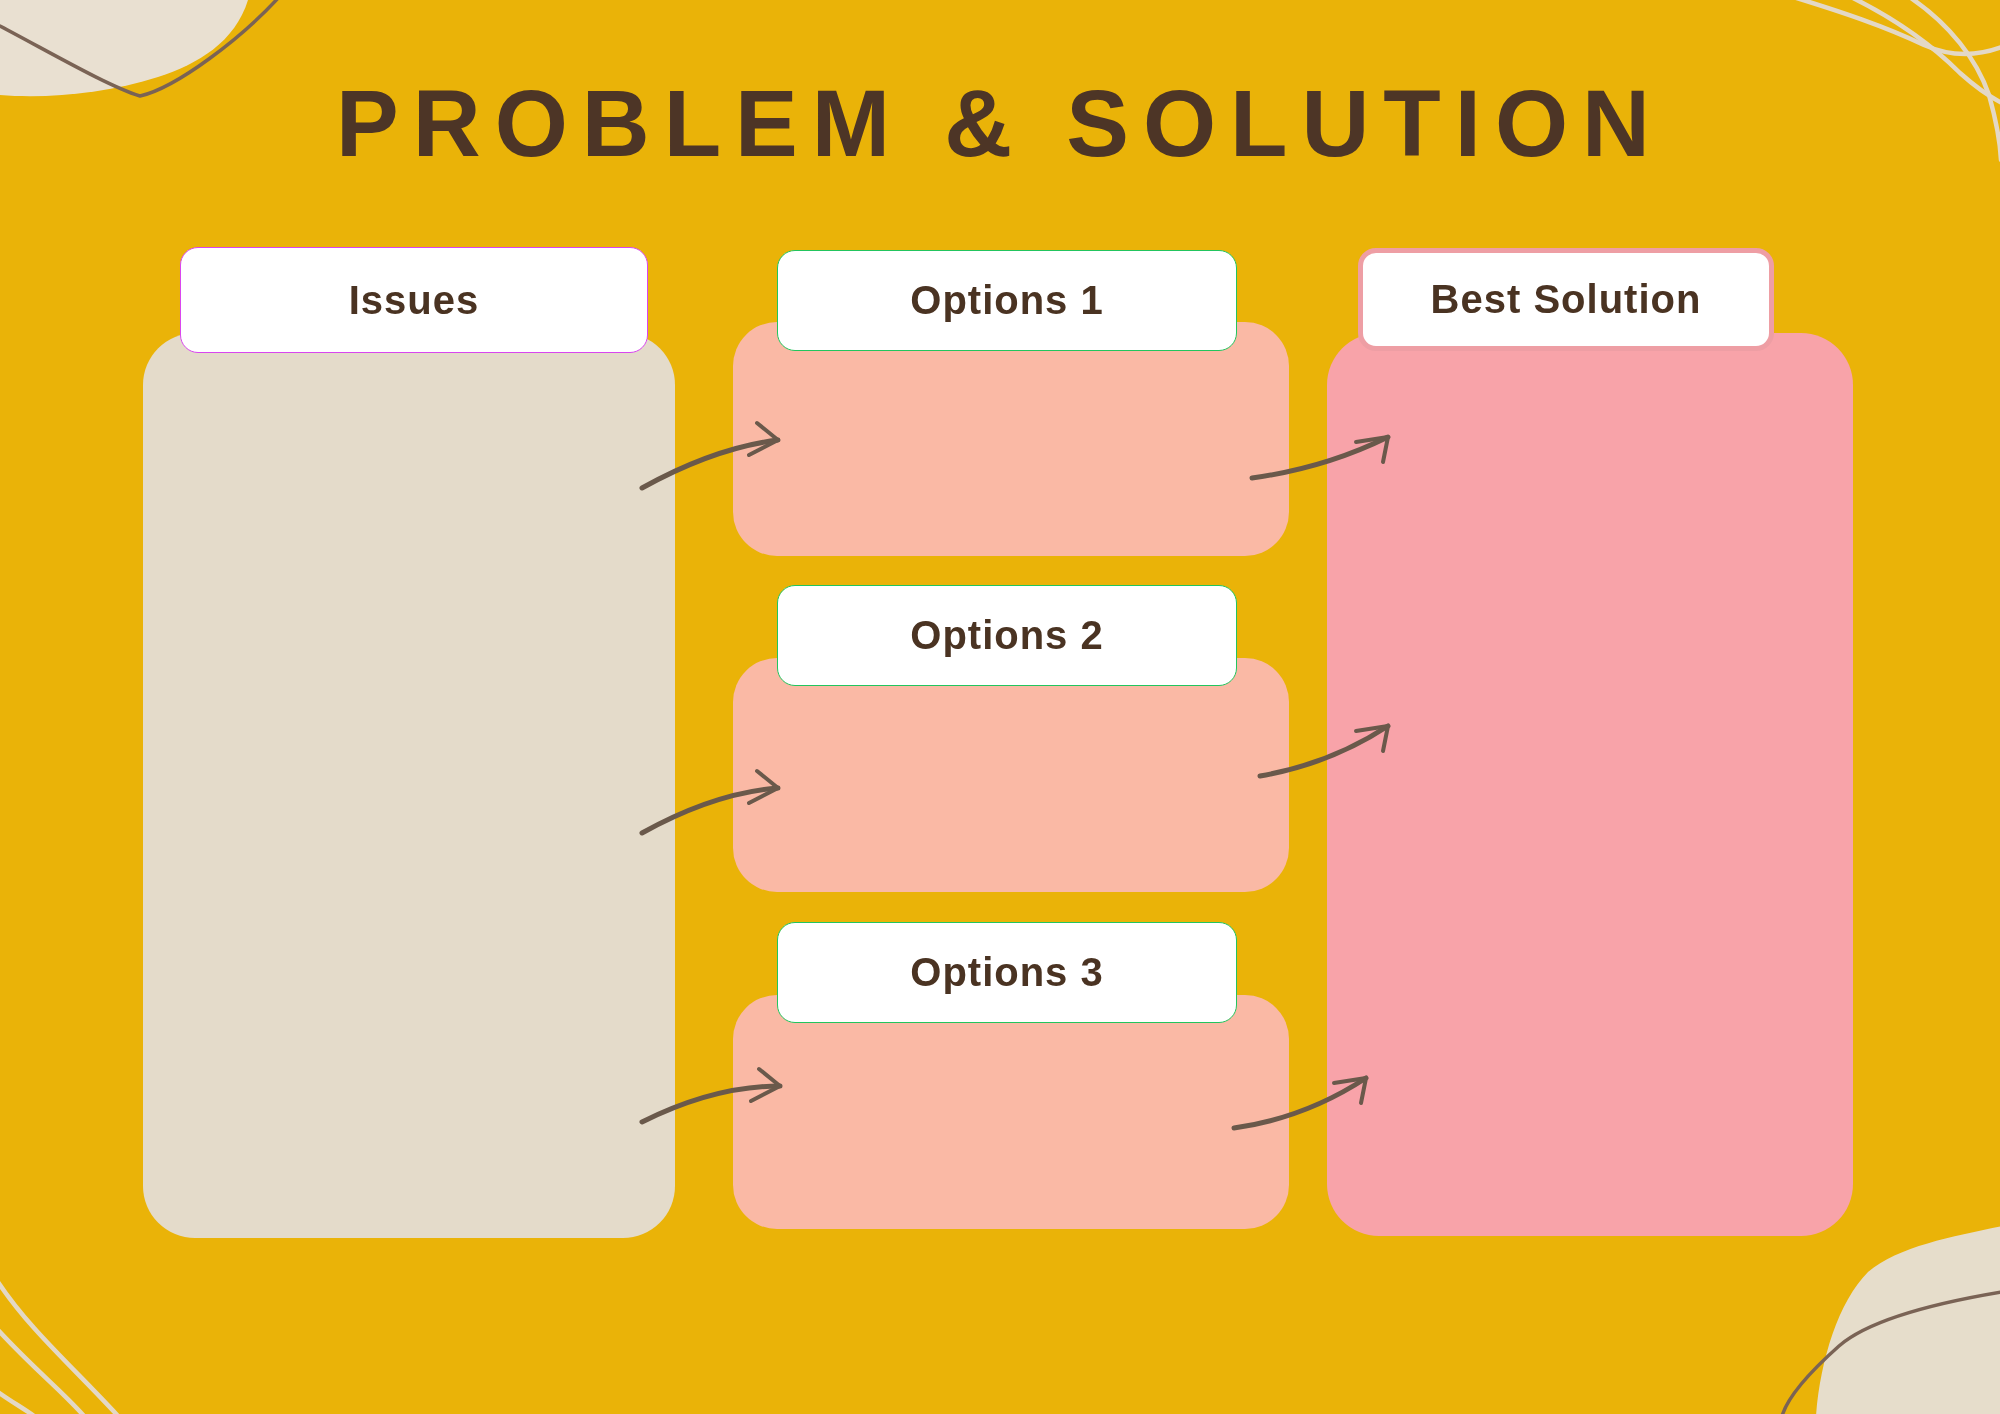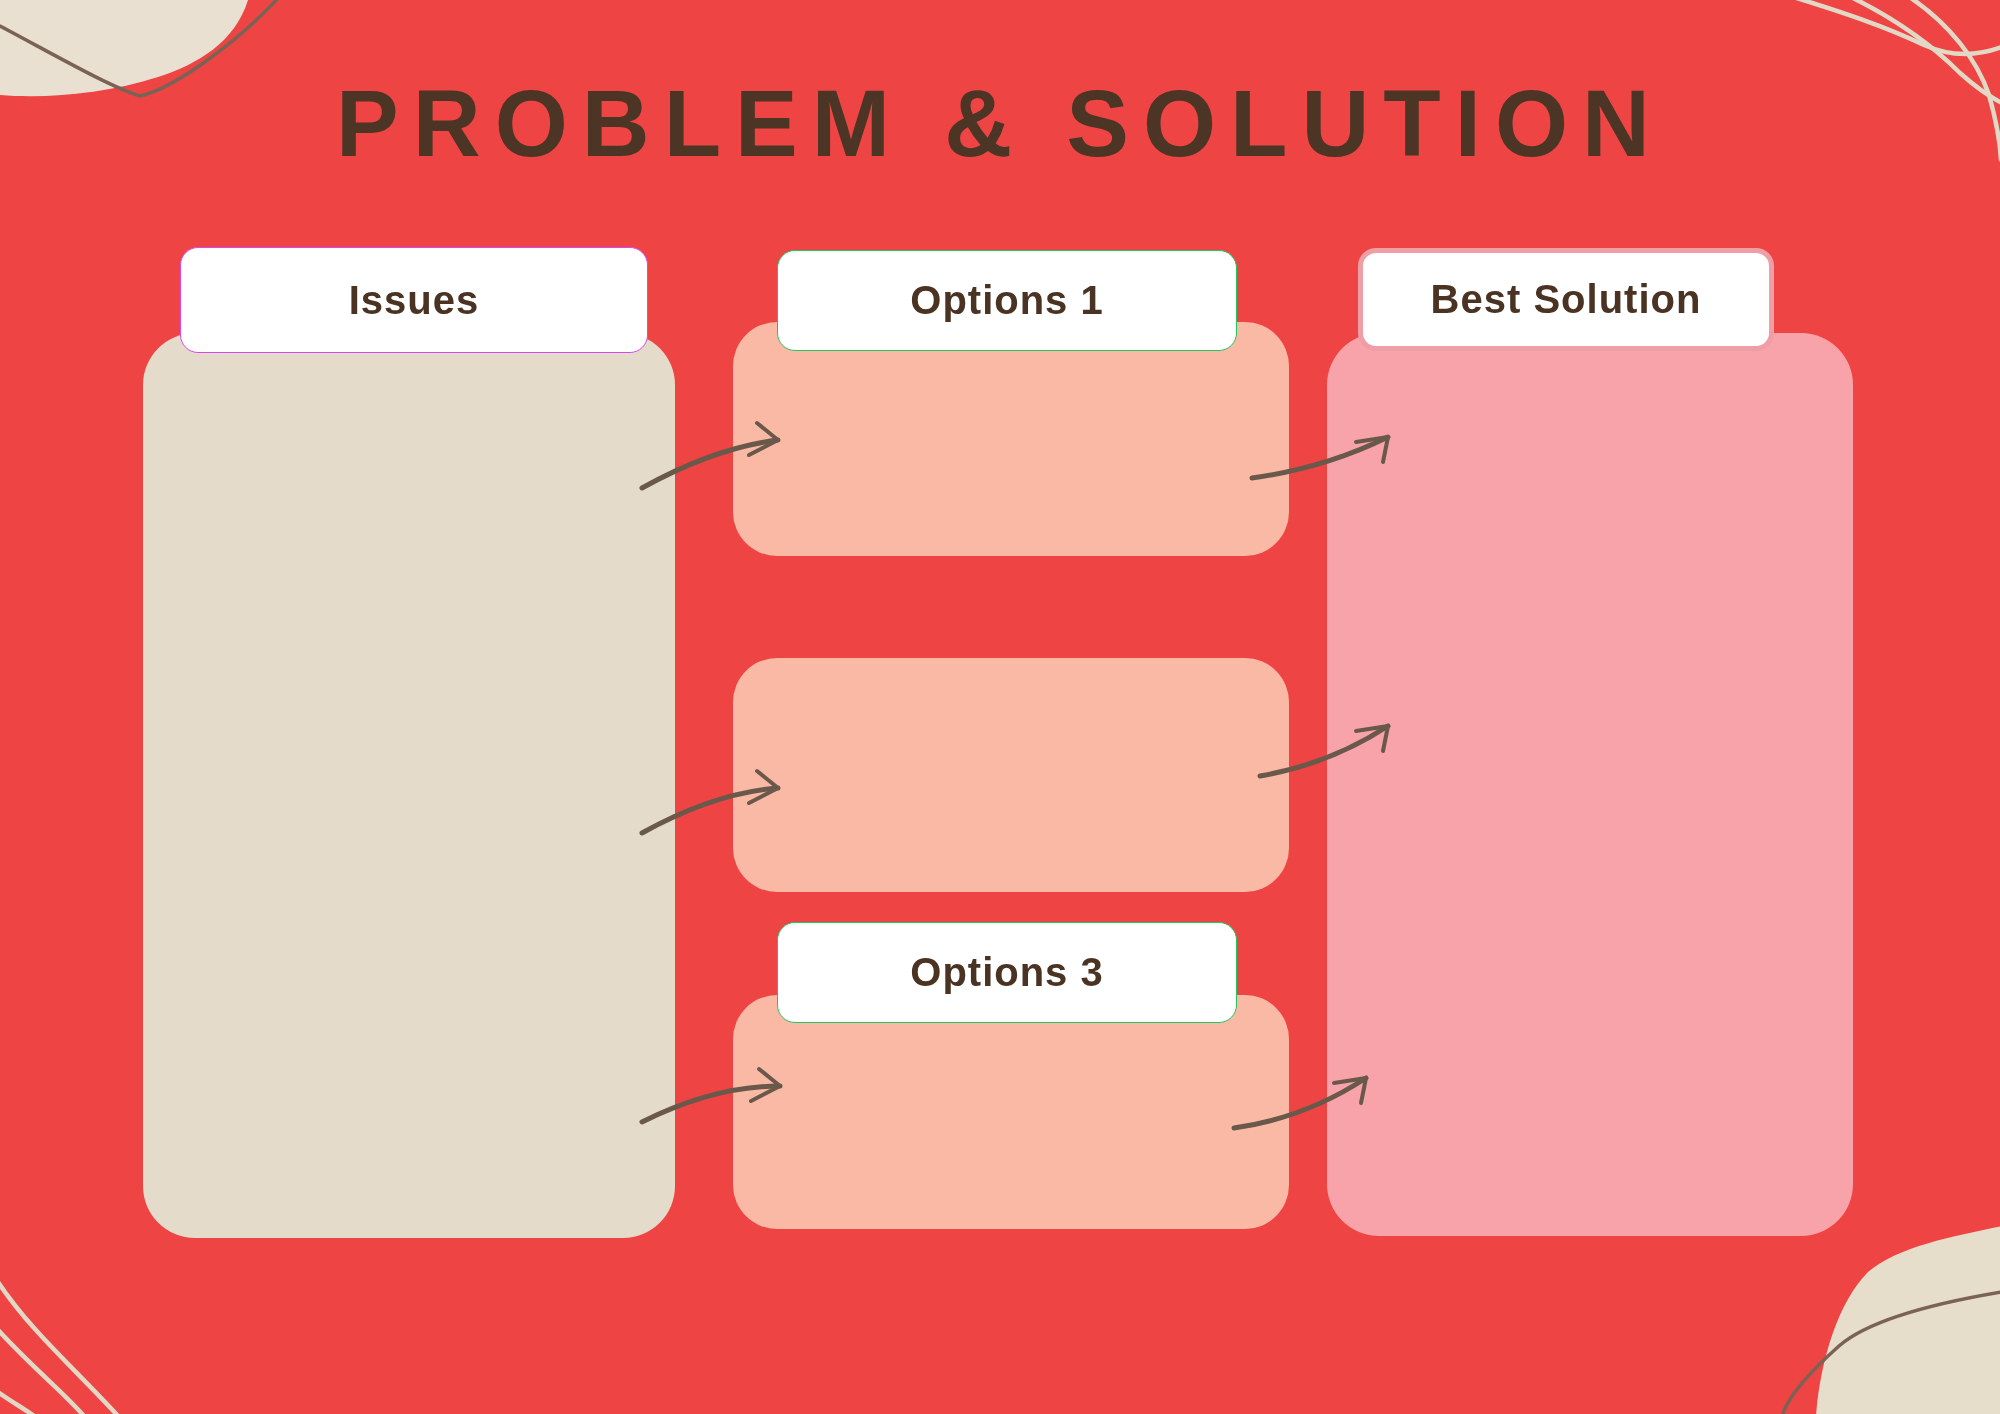--- a/index.html
+++ b/index.html
@@ -1,20 +1,20 @@
 <!DOCTYPE html>
 <html><head>
 <meta charset="utf-8">
 <style>
   html,body{margin:0;padding:0;background:#ffffff;}
   .canvas{
     position:relative;
     width:2000px;height:1414px;
     overflow:hidden;
-    background:#ef4444;
+    background:#eab308;
     font-family:"Liberation Sans", sans-serif;
   }
   .decor,.arrows{
     position:absolute;left:0;top:0;width:2000px;height:1414px;
     pointer-events:none;
   }
   .decor{z-index:0;}
   .arrows{z-index:6;}
   .title{
     position:absolute;left:0;top:70px;width:2000px;
@@ -108,20 +108,23 @@
   <div class="panel option o2"></div>
   <div class="panel option o3"></div>
   <div class="panel best"></div>
 
   <div class="labelbox issues">
     <span>Issues</span>
   </div>
   <div class="labelbox option l1">
     <span>Options 1</span>
   </div>
+  <div class="labelbox option l2">
+    <span>Options 2</span>
+  </div>
   <div class="labelbox option l3">
     <span>Options 3</span>
   </div>
   <div class="labelbox best">
     <span>Best Solution</span>
   </div>
 
   <svg class="arrows" viewBox="0 0 2000 1414" aria-hidden="true">
     <g>
       <path class="arrow-curve" d="M642,488 Q714,448 778,440"></path>

